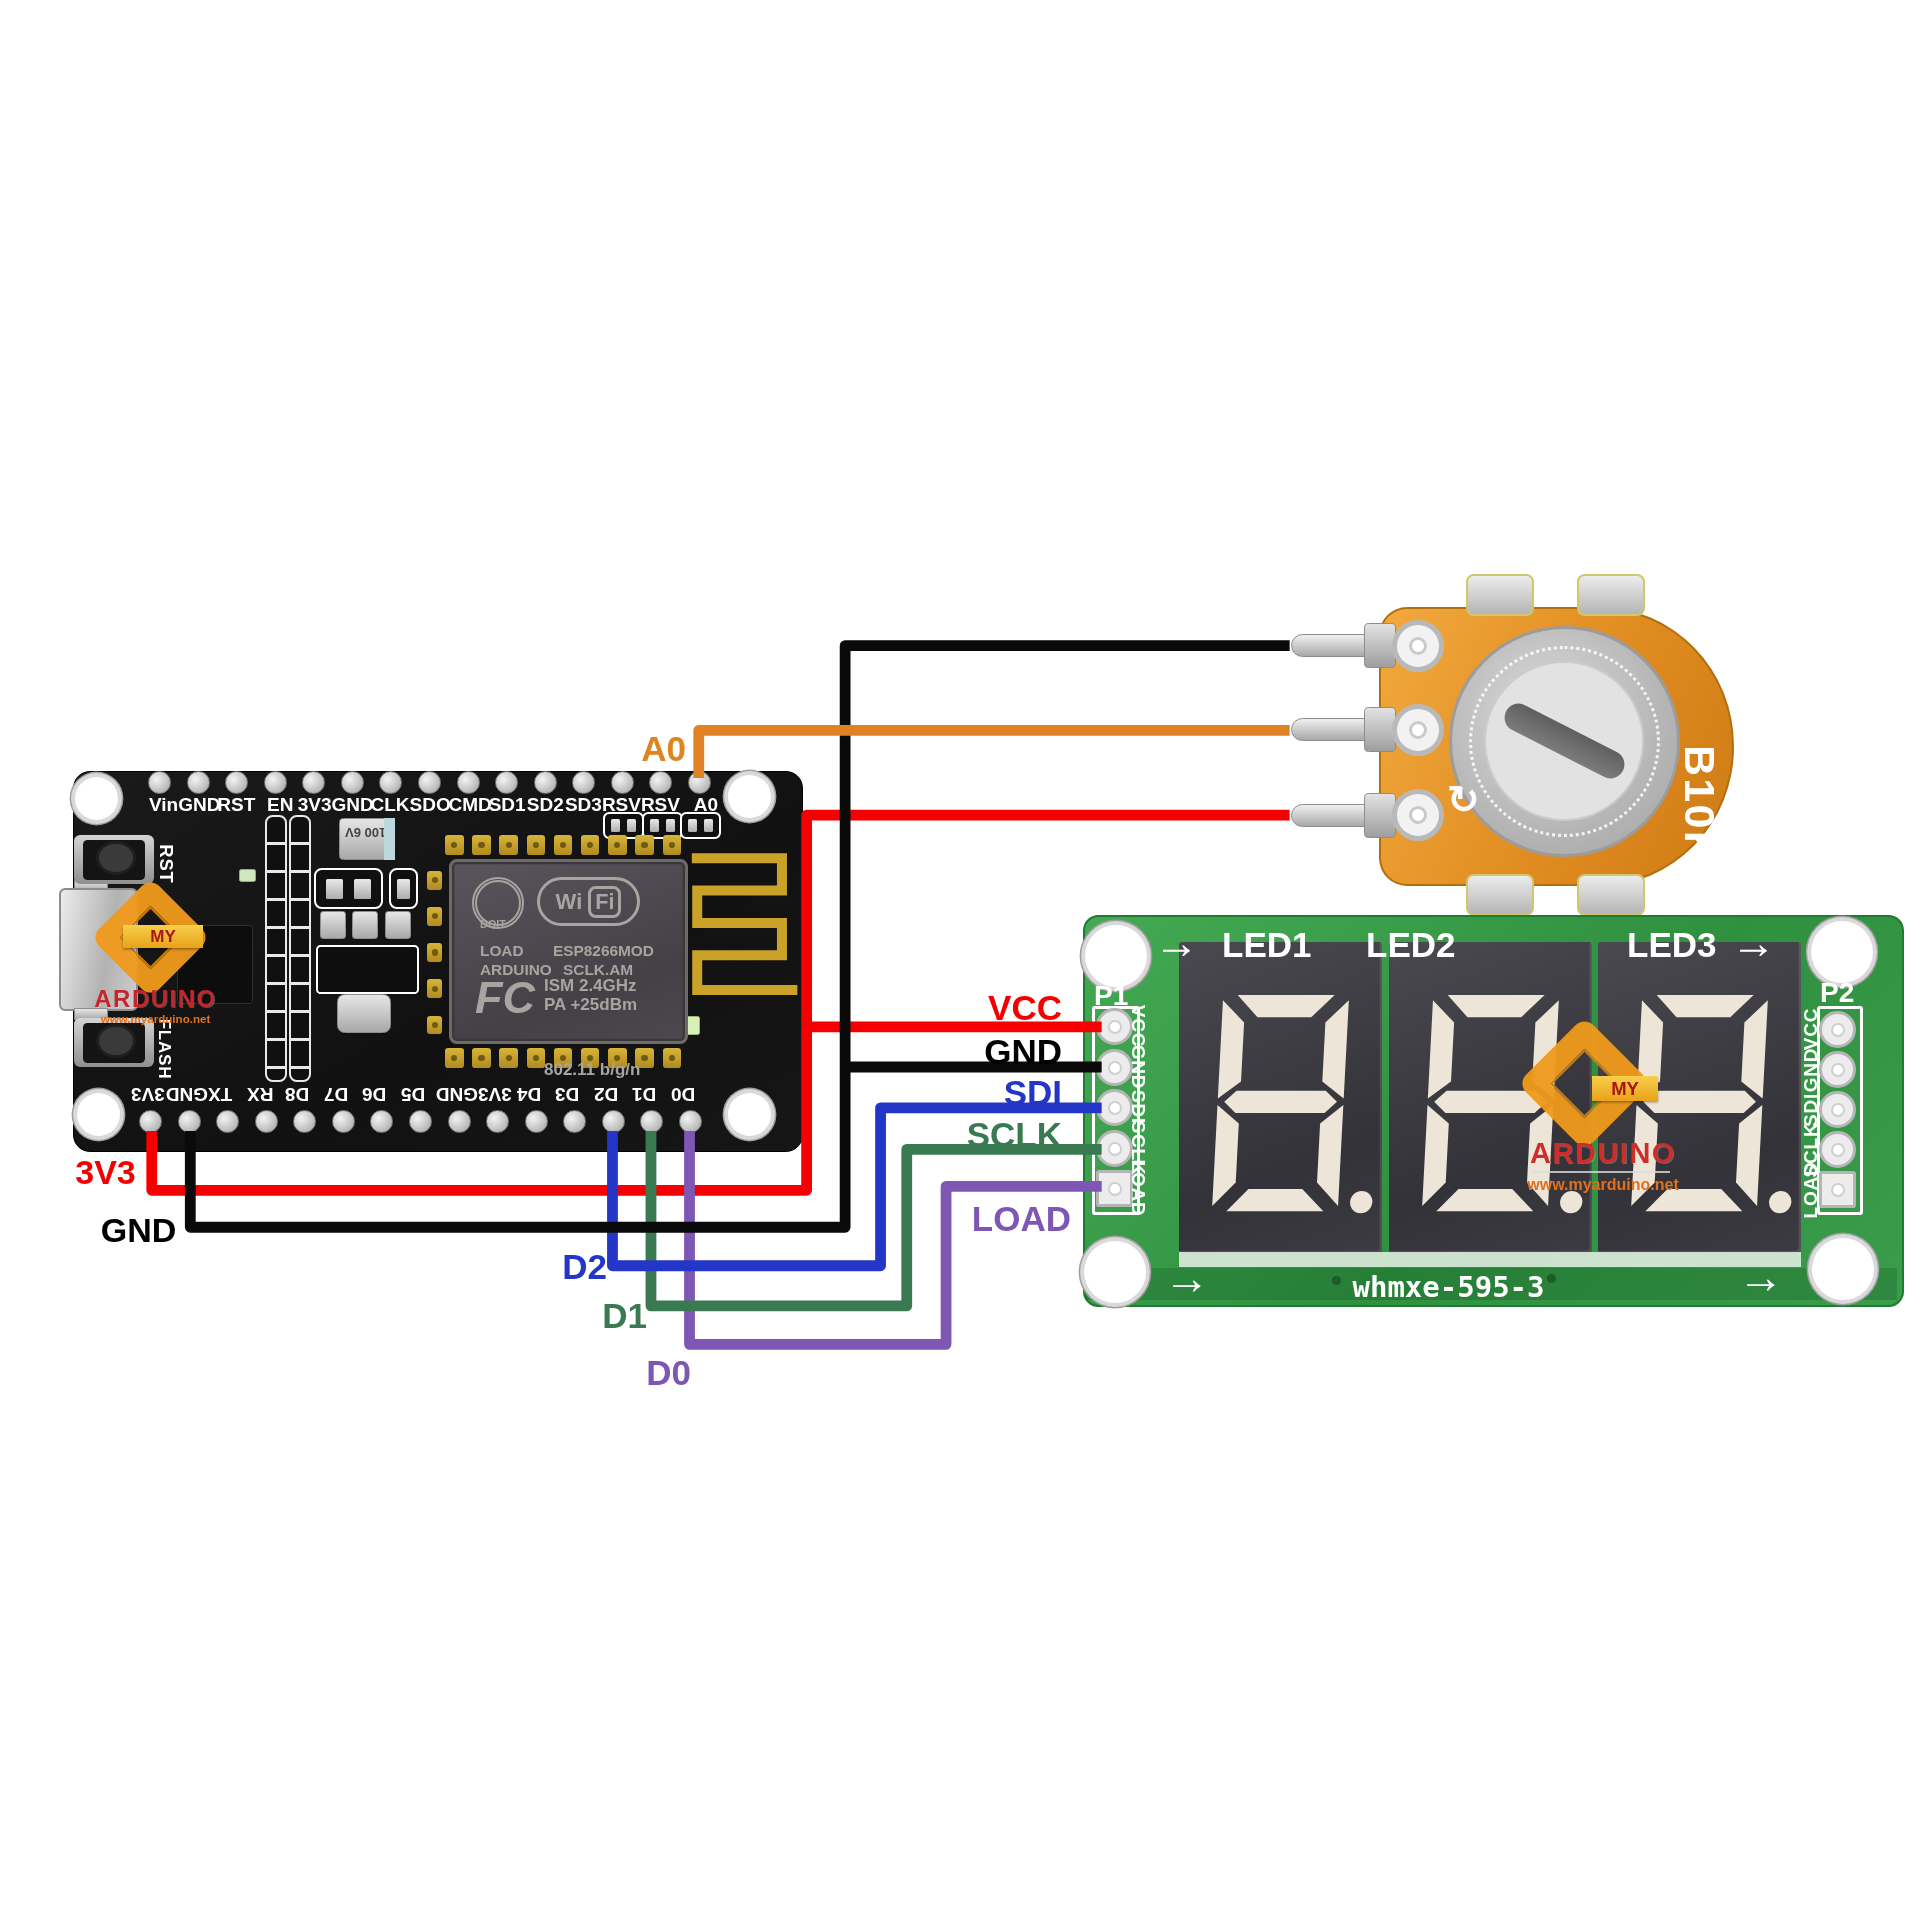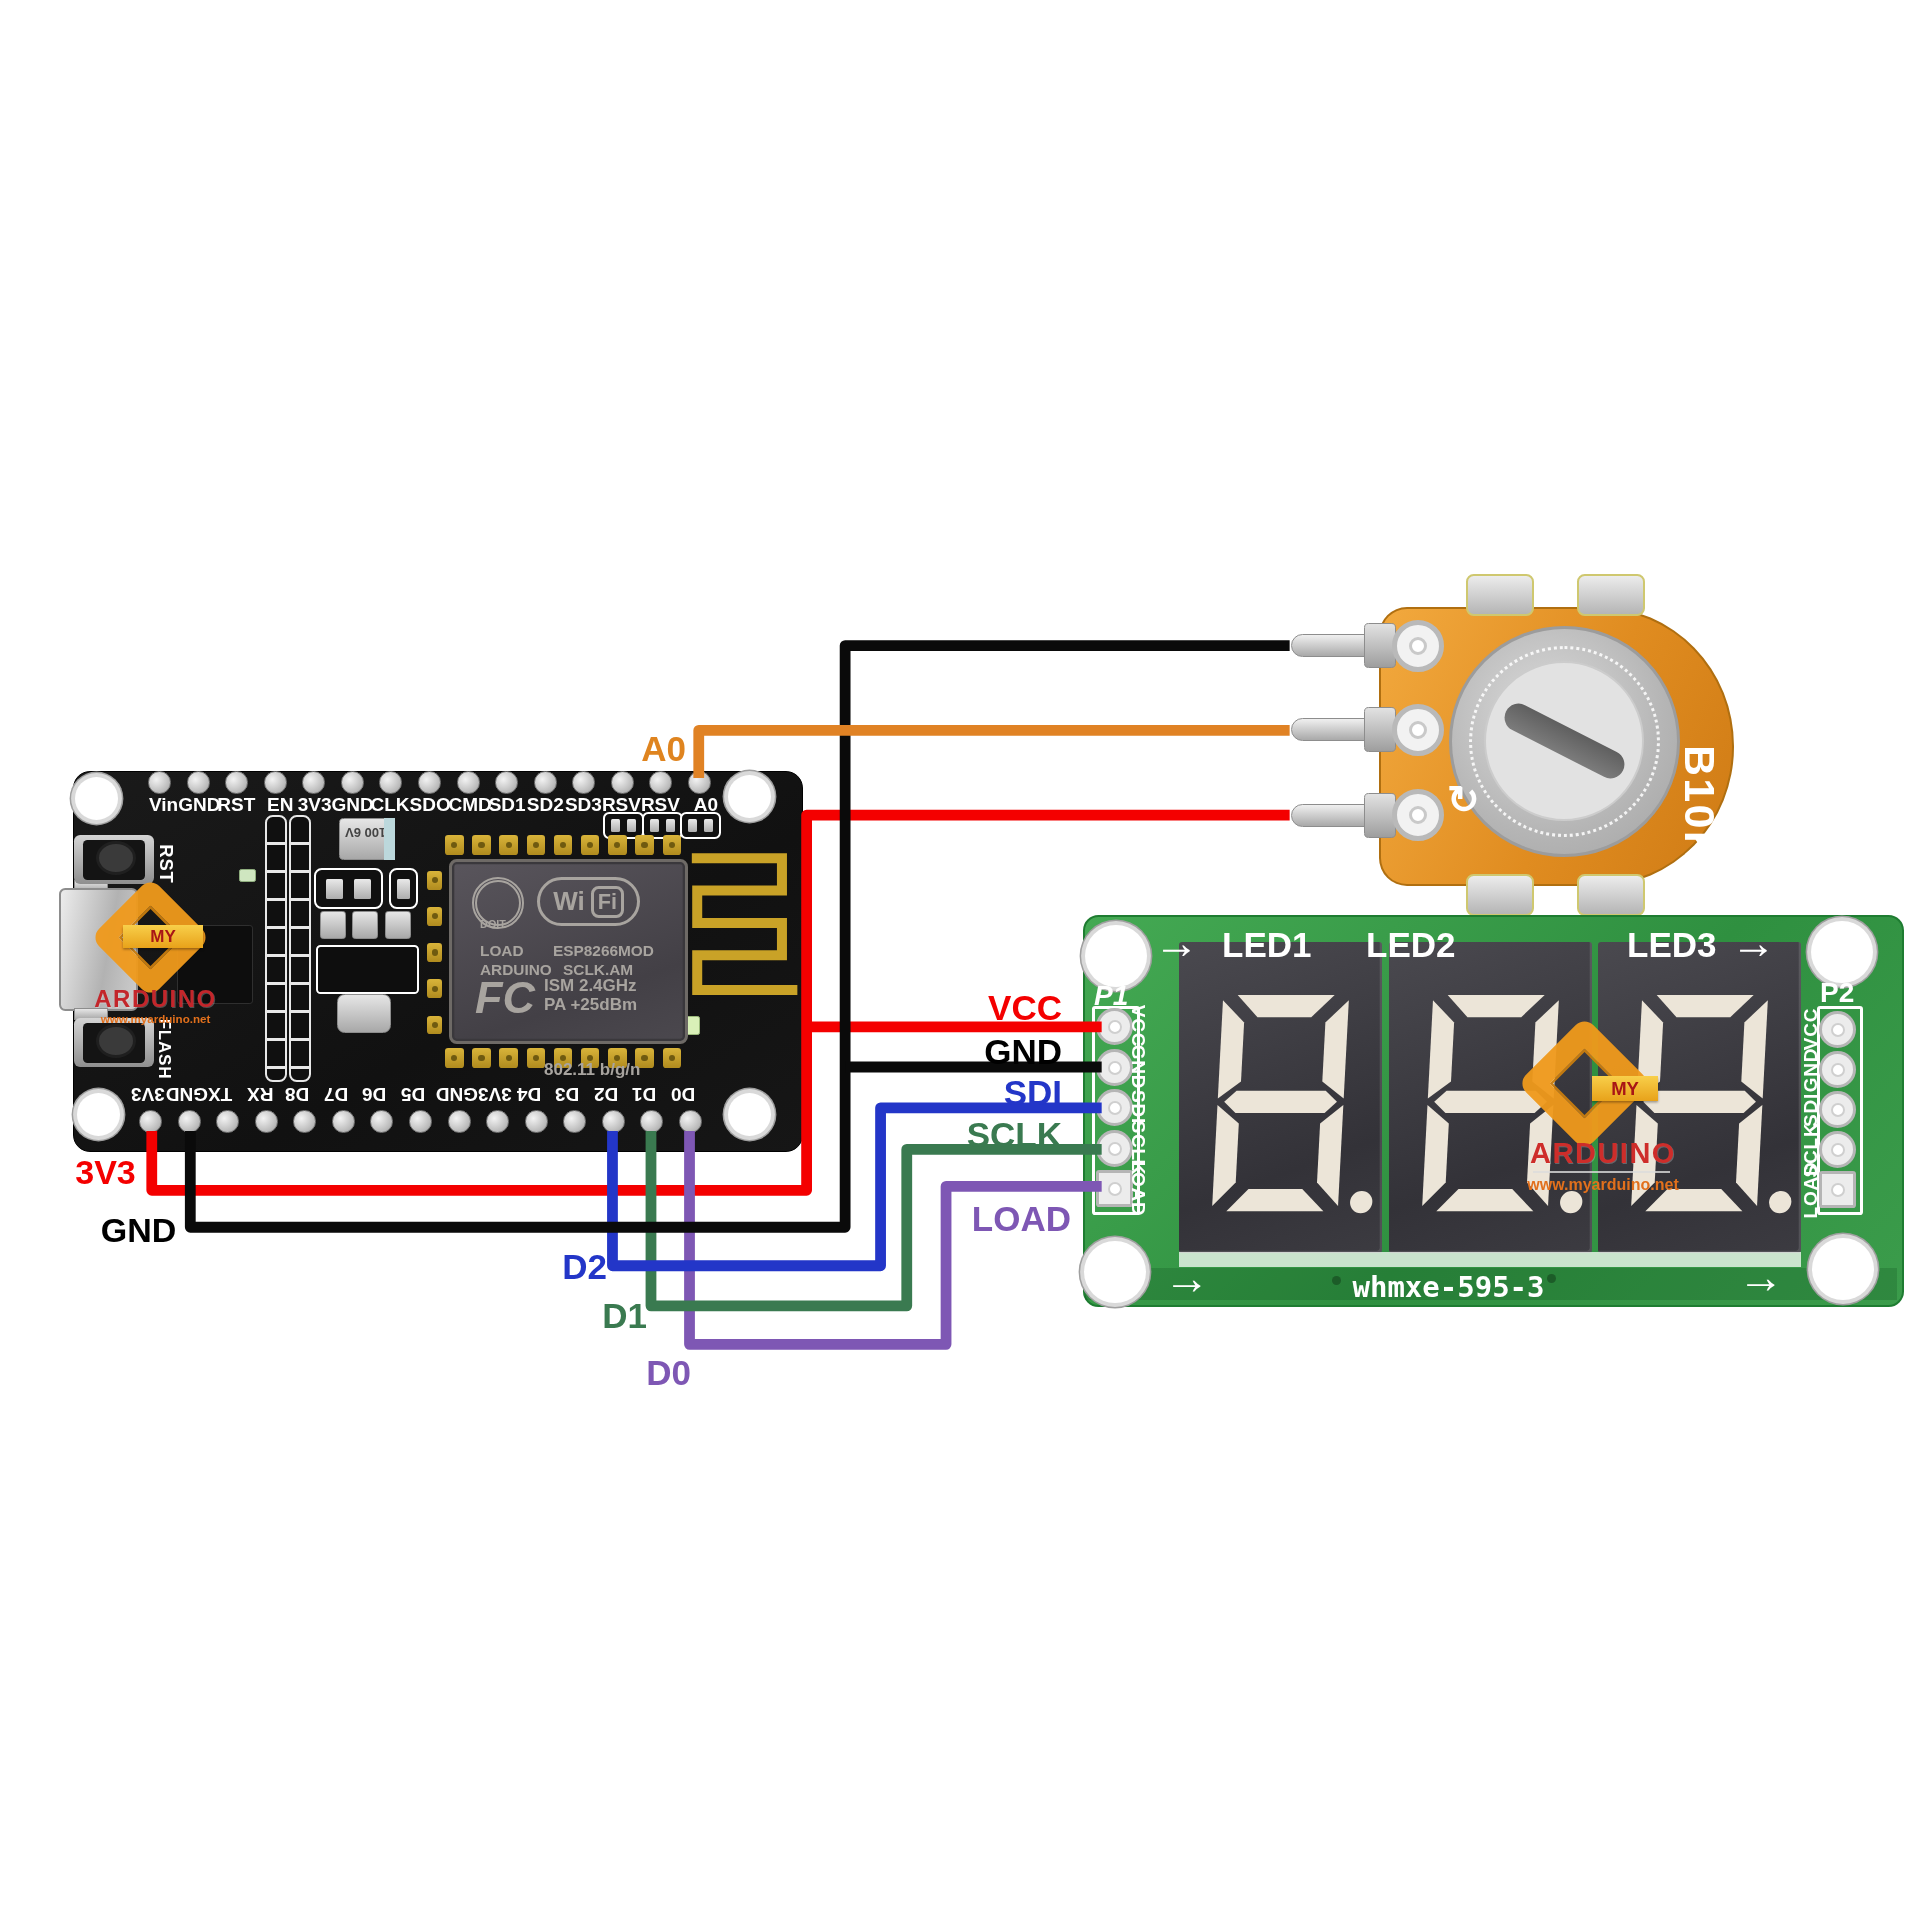--- a/index.html
+++ b/index.html
@@ -291,21 +291,21 @@
       </span>
       <span class="goldpad" style="width:15.4px;height:18.5px;">
         <i></i>
       </span>
   </div>
 
   <div class="abs" id="esp-shield"></div>
   <div class="abs" style="left:472px;top:877px;width:42px;height:42px;border:5.4px double #a8a49f;border-radius:50%;"></div>
   <span class="shtxt" style="left:466px;top:918px;width:54px;text-align:center;font-size:10.8px;">DOIT</span>
   <div class="abs" style="left:537px;top:877px;width:103px;height:49px;border:3.9px solid #a8a49f;border-radius:25px;box-sizing:border-box;display:flex;align-items:center;justify-content:center;gap:6.2px;">
-    <span class="shtxt" style="position:static;font-size:26px;">Wi</span>
+    <span class="shtxt" style="position:static;font-size:22px;">Wi</span>
     <span class="shtxt" style="position:static;font-size:21.6px;border:3.1px solid #a8a49f;border-radius:7.7px;padding:0 3.9px;">Fi</span>
   </div>
   <span class="shtxt" style="left:480px;top:942px;font-size:15.4px;">LOAD</span>
   <span class="shtxt" style="left:553px;top:942px;font-size:15.4px;">ESP8266MOD</span>
   <span class="shtxt" style="left:480px;top:961px;font-size:15.4px;">ARDUINO</span>
   <span class="shtxt" style="left:563px;top:961px;font-size:15.4px;">SCLK.AM</span>
   <span class="shtxt" style="left:475px;top:972px;font-size:45px;font-style:italic;">FC</span>
   <span class="shtxt" style="left:544px;top:976px;font-size:17px;">ISM  2.4GHz</span>
   <span class="shtxt" style="left:544px;top:995px;font-size:17px;">PA  +25dBm</span>
   <span class="shtxt" style="left:544px;top:1060px;font-size:17px;">802.11 b/g/n</span>
@@ -372,21 +372,21 @@
   </svg>
 
   <div class="abs" style="left:1179px;top:1252px;width:622px;height:15.4px;background:rgba(240,248,240,.8);"></div>
 
   <span class="modlbl z20" style="left:1154px;top:917px;font-size:45px;">→</span>
   <span class="modlbl z20" style="left:1222px;top:925px;font-size:35px;">LED1</span>
   <span class="modlbl z20" style="left:1366px;top:925px;font-size:35px;">LED2</span>
   <span class="modlbl z20" style="left:1627px;top:925px;font-size:35px;">LED3</span>
   <span class="modlbl z20" style="left:1731px;top:917px;font-size:45px;">→</span>
 
-  <span class="modlbl" style="left:1094px;top:980px;font-size:28px;font-style:italic;">P1</span>
+  <span class="modlbl" style="left:1094px;top:980px;font-size:28px;">P1</span>
   <div class="headerbox" style="left:1092px;top:1006px;width:42px;height:203px;"></div>
   <div class="hpad" style="left:1096px;top:1008px;">
       <i></i>
     </div>
   <div class="hpad" style="left:1096px;top:1049px;">
       <i></i>
     </div>
   <div class="hpad" style="left:1096px;top:1089px;">
       <i></i>
     </div>

